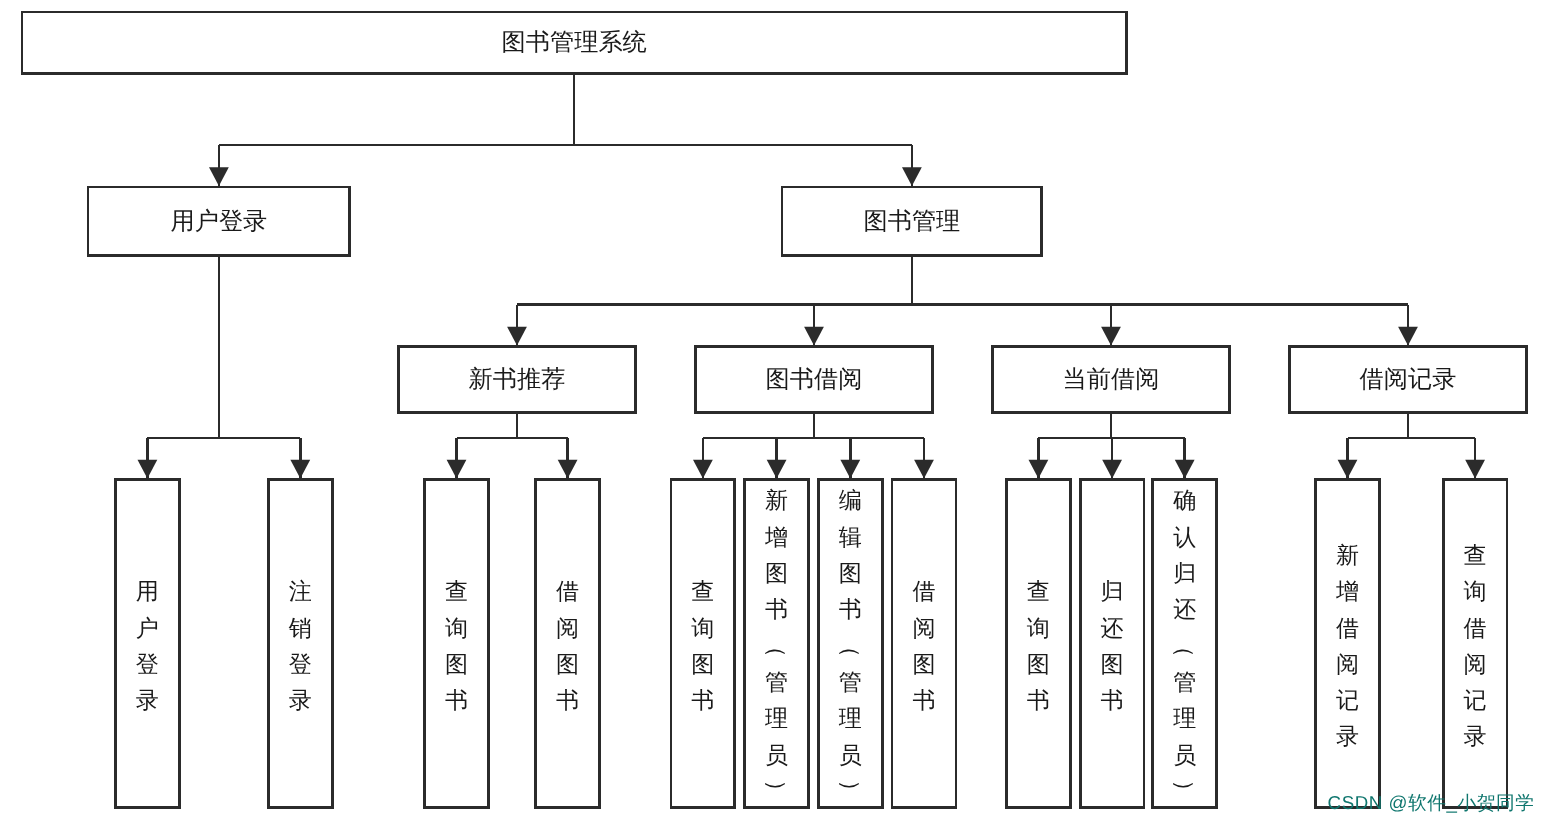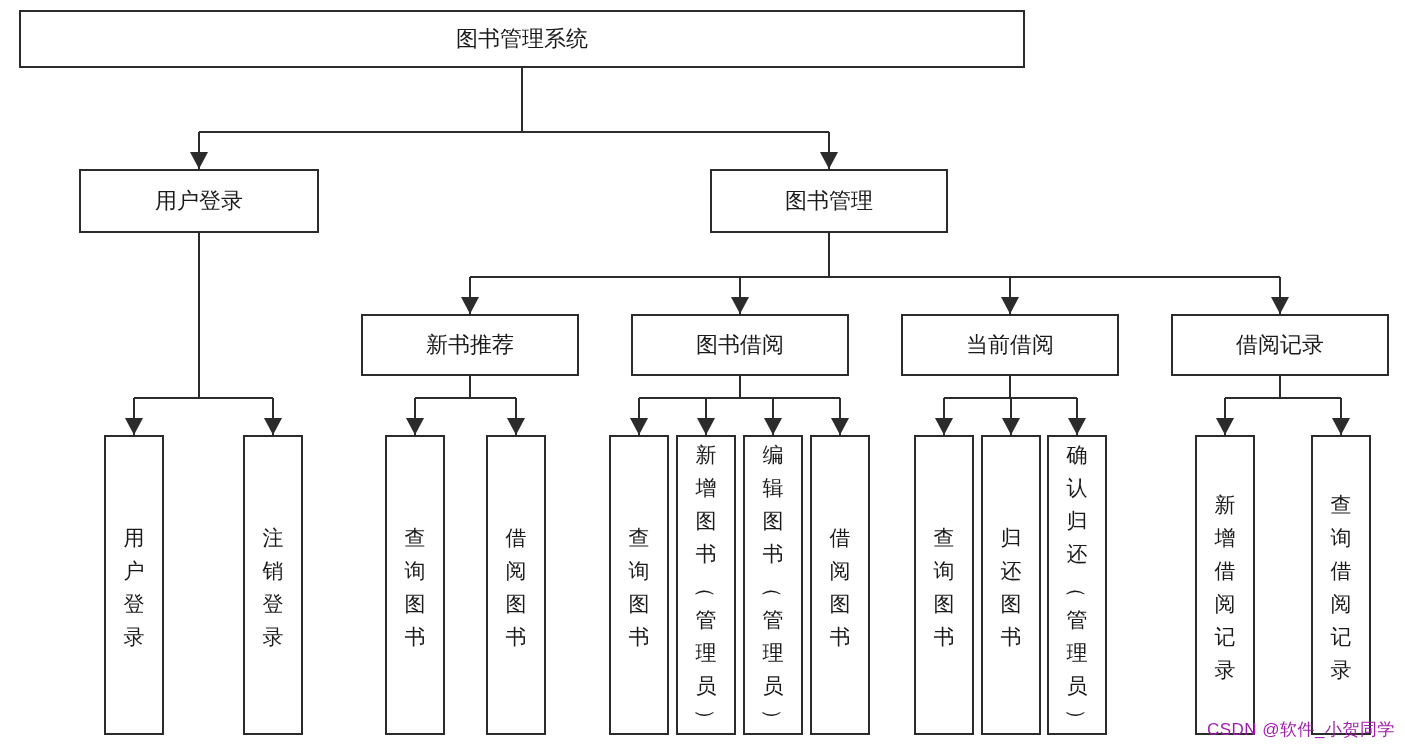--- a/index.html
+++ b/index.html
@@ -54,21 +54,21 @@
     font-size: 21px;
     fill: #1a1a1a;
     text-anchor: middle;
   }
   .watermark {
     position: absolute;
     right: 10px;
     bottom: 6px;
     font-family: "Liberation Sans", "DejaVu Sans", sans-serif;
     font-size: 17px;
-    color: #a21caf;
+    color: #0f766e;
     letter-spacing: 0.5px;
     white-space: nowrap;
     user-select: none;
   }
 </style>
 </head>
 <body>
 
 <div id="diagram-root">
   <svg class="flow" viewBox="0 0 1405 747" xmlns="http://www.w3.org/2000/svg">

